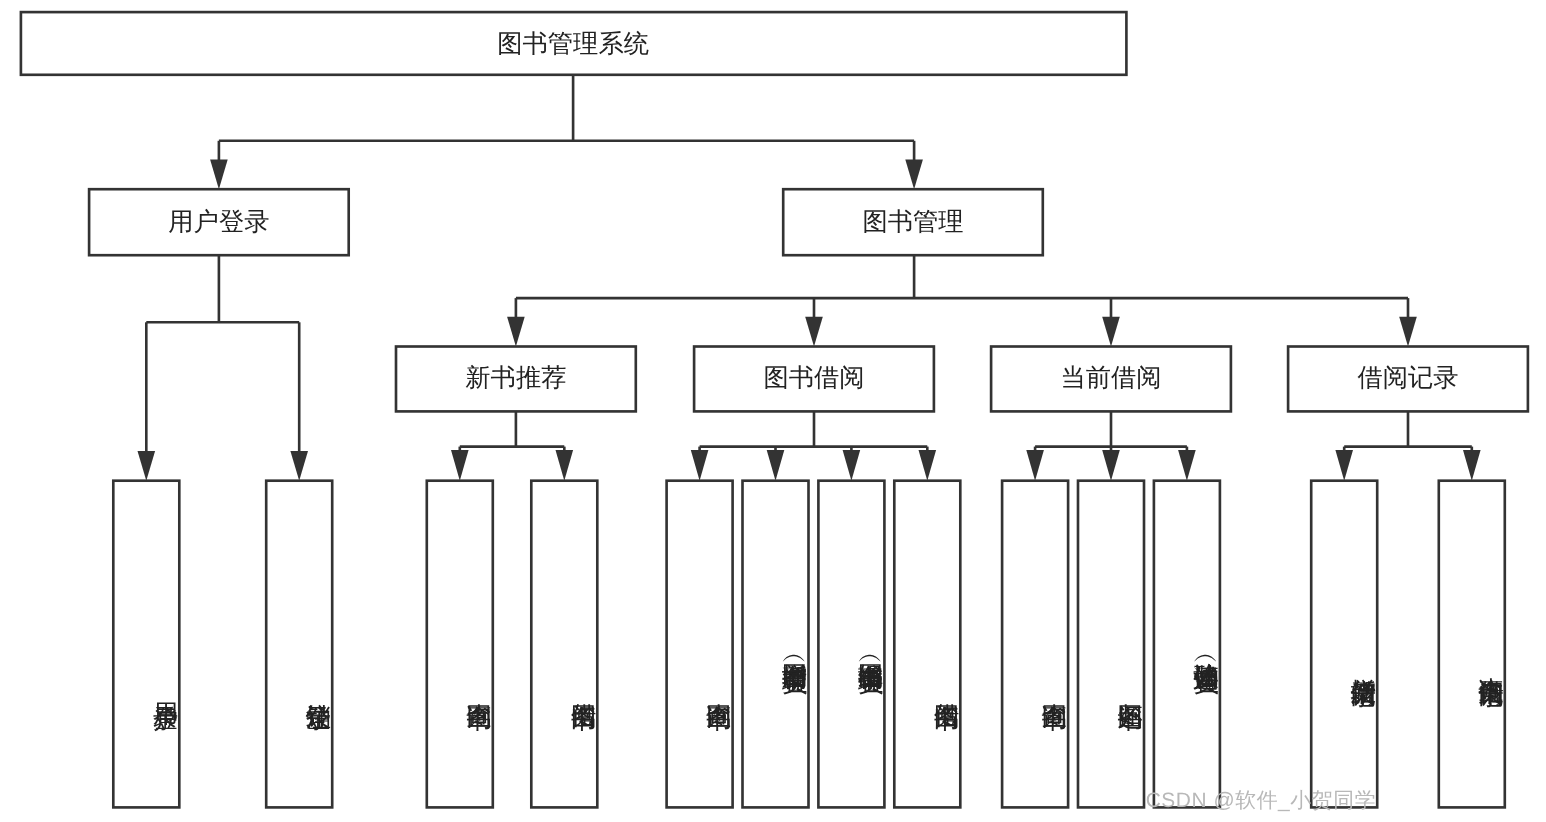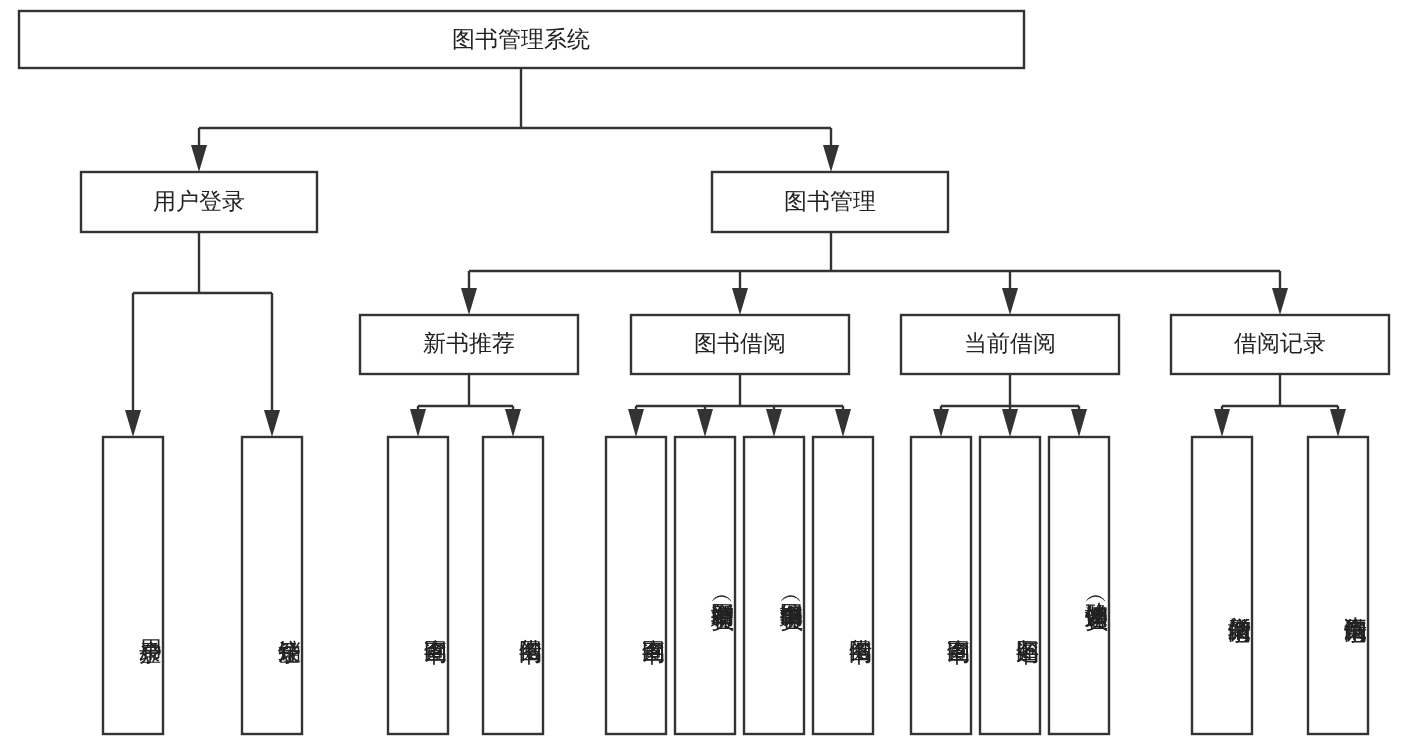--- a/index.html
+++ b/index.html
@@ -227,14 +227,15 @@
   <div class="node-label-vertical" style="left:911px; top:515px; width:60px; height:215px;">查询图书</div>
 
   <div class="node-label-vertical" style="left:980px; top:515px; width:60px; height:215px;">归还图书</div>
 
   <div class="node-label-vertical" style="left:1049px; top:447px; width:60px; height:283px;">确认归还（管理员）</div>
 
   <div class="node-label-vertical" style="left:1192px; top:473px; width:60px; height:255px;">新增借阅记录</div>
 
   <div class="node-label-vertical" style="left:1308px; top:473px; width:60px; height:255px;">查询借阅记录</div>
 
+  <div class="watermark">CSDN @软件_小贺同学</div>
 
 </div>
 
 </body></html>

